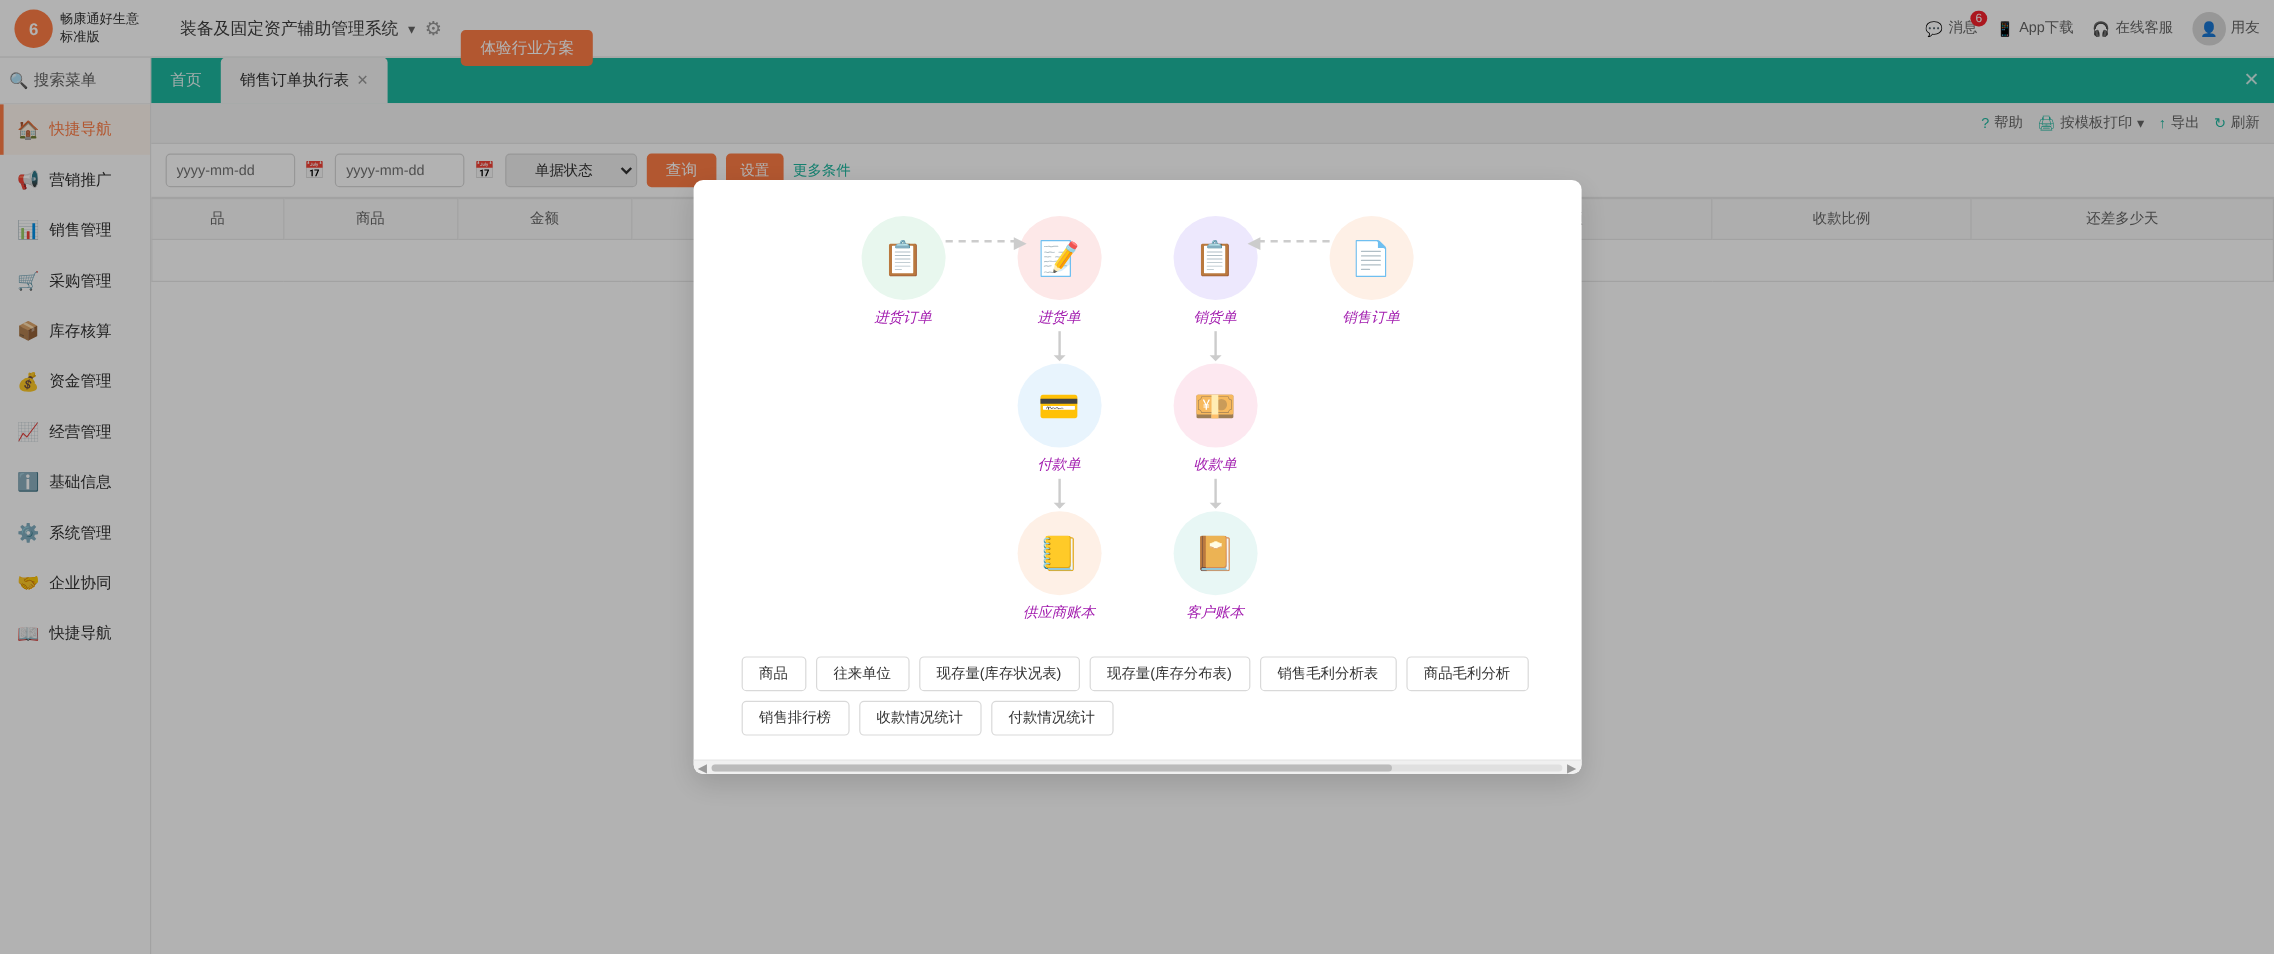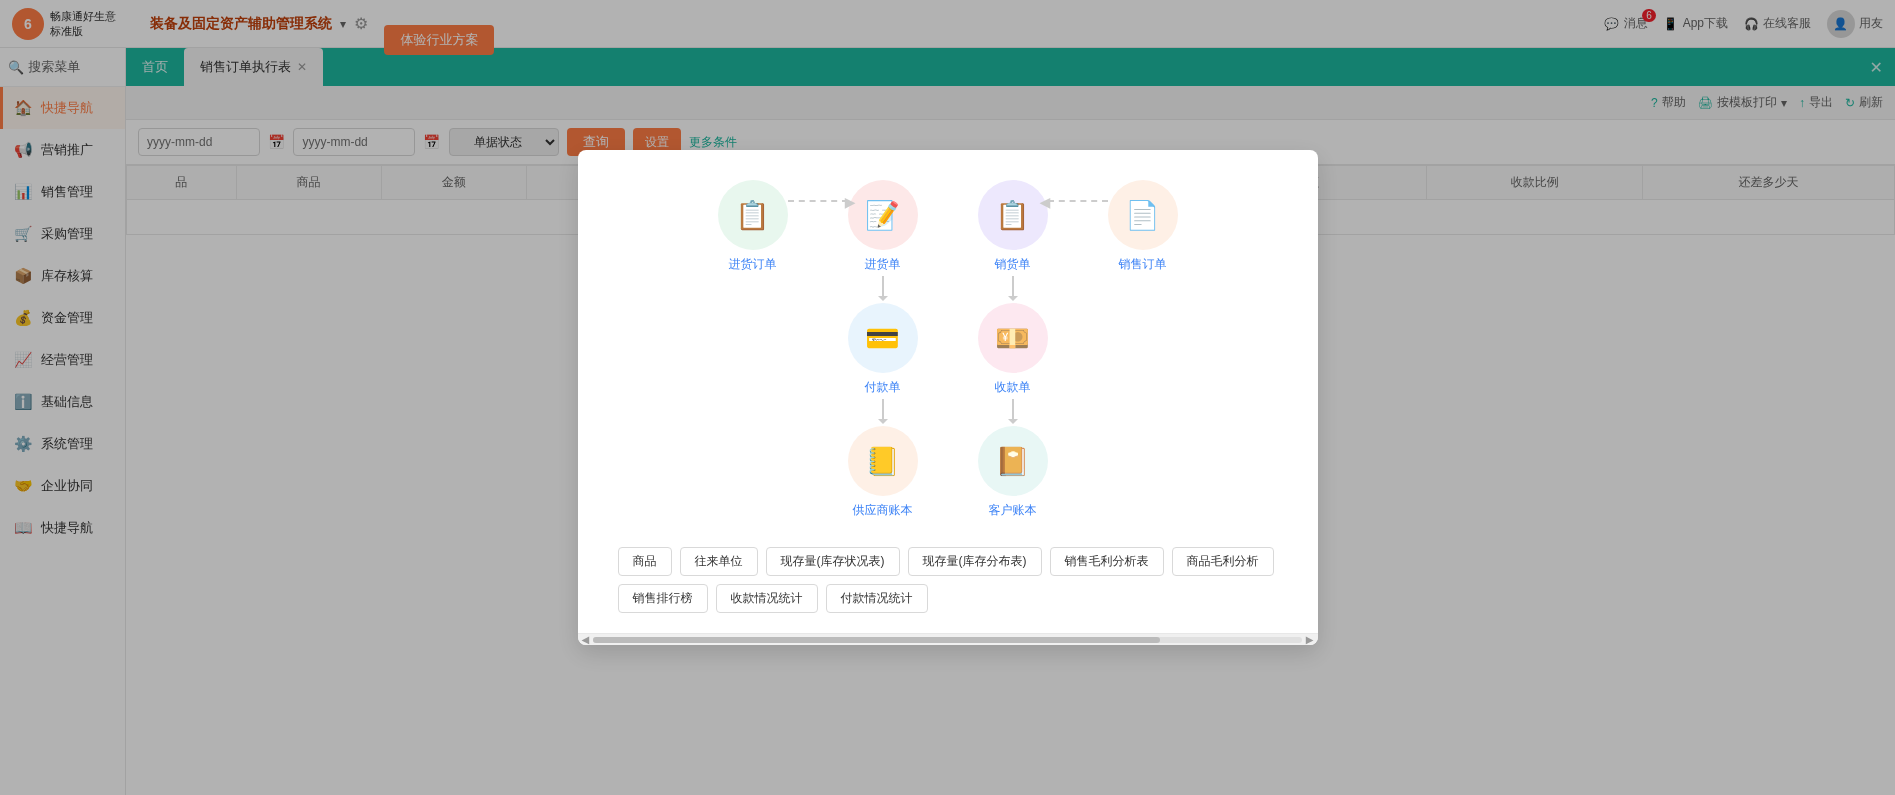--- a/index.html
+++ b/index.html
@@ -10,21 +10,21 @@
     .top-bar { display: flex; align-items: center; height: 48px; background: #fff; border-bottom: 1px solid #e8e8e8; padding: 0 12px; z-index: 100; }
     .main-area { display: flex; flex: 1; overflow: hidden; }
     .sidebar { width: 126px; background: #fff; border-right: 1px solid #e8e8e8; display: flex; flex-direction: column; }
     .content-area { flex: 1; display: flex; flex-direction: column; overflow: hidden; }
 
     
     .top-bar-logo { display: flex; align-items: center; gap: 6px; width: 126px; }
     .logo-icon { width: 32px; height: 32px; background: #ff7d45; border-radius: 50%; display: flex; align-items: center; justify-content: center; color: white; font-size: 14px; font-weight: bold; }
     .logo-text { font-size: 11px; color: #333; line-height: 1.3; }
     .system-title-area { display: flex; align-items: center; gap: 8px; flex: 1; padding-left: 12px; }
-    .system-title { font-size: 14px; color: #c2410c; font-weight: 700; }
+    .system-title { font-size: 14px; color: #404040; font-weight: 400; }
     .dropdown-btn { background: none; border: none; cursor: pointer; color: #666; font-size: 12px; }
     .settings-btn { background: none; border: none; cursor: pointer; color: #999; font-size: 16px; }
     .trial-btn { background: #ff7d45; color: white; border: none; border-radius: 4px; padding: 6px 16px; font-size: 13px; cursor: pointer; margin-left: 8px; margin-top: 32px; }
     .top-right { display: flex; align-items: center; gap: 16px; margin-left: auto; }
     .top-right-item { display: flex; align-items: center; gap: 4px; color: #666; font-size: 12px; cursor: pointer; position: relative; }
     .badge { background: #f5222d; color: white; border-radius: 8px; font-size: 10px; padding: 1px 4px; position: absolute; top: -6px; right: -8px; }
     .avatar { width: 28px; height: 28px; background: #d9d9d9; border-radius: 50%; display: flex; align-items: center; justify-content: center; color: #666; font-size: 12px; }
 
     
     .tab-bar { display: flex; align-items: center; background: #1eb8a0; height: 38px; padding: 0 0; }
@@ -35,21 +35,21 @@
     .tab-bar-close { margin-left: auto; margin-right: 12px; color: rgba(255,255,255,0.8); cursor: pointer; font-size: 16px; }
 
     
     .toolbar { display: flex; align-items: center; background: #f5f5f5; padding: 8px 12px; border-bottom: 1px solid #e8e8e8; gap: 12px; }
     .toolbar-right { margin-left: auto; display: flex; align-items: center; gap: 12px; }
     .toolbar-btn { display: flex; align-items: center; gap: 4px; color: #666; font-size: 12px; cursor: pointer; }
 
     
     .filter-bar { display: flex; align-items: center; background: #fff; padding: 8px 12px; border-bottom: 1px solid #e8e8e8; gap: 8px; flex-wrap: wrap; }
     .filter-input { border: 1px solid #d9d9d9; border-radius: 4px; padding: 4px 8px; font-size: 12px; color: #bbb; height: 28px; }
-    .filter-input.date { width: 122px; }
+    .filter-input.date { width: 108px; }
     .cal-icon { color: #bbb; font-size: 14px; }
     .filter-select { border: 1px solid #d9d9d9; border-radius: 4px; padding: 4px 20px; font-size: 12px; color: #333; height: 28px; min-width: 100px; }
     .search-btn { background: #ff7d45; color: white; border: none; border-radius: 4px; padding: 4px 16px; font-size: 13px; cursor: pointer; height: 28px; }
     .more-conditions { color: #1eb8a0; font-size: 12px; cursor: pointer; background: none; border: none; }
     .set-btn { background: #ff7d45; color: white; border: none; border-radius: 4px; padding: 4px 12px; font-size: 12px; cursor: pointer; height: 28px; }
 
     
     .table-area { flex: 1; overflow: auto; background: #fff; }
     .data-table { width: 100%; border-collapse: collapse; font-size: 12px; }
     .data-table th { background: #fafafa; border: 1px solid #e8e8e8; padding: 8px 12px; color: #666; font-weight: normal; white-space: nowrap; }
@@ -68,21 +68,21 @@
     .popup-content { padding: 30px 40px 20px 40px; }
     .flow-node { display: flex; flex-direction: column; align-items: center; gap: 6px; }
     .flow-circle { width: 70px; height: 70px; border-radius: 50%; display: flex; align-items: center; justify-content: center; font-size: 28px; }
     .flow-circle.green { background: #e8f7ee; color: #52c41a; }
     .flow-circle.red { background: #fde8e8; color: #f5222d; }
     .flow-circle.purple { background: #ede8fd; color: #722ed1; }
     .flow-circle.orange { background: #fef0e6; color: #fa8c16; }
     .flow-circle.blue { background: #e8f4fd; color: #1890ff; }
     .flow-circle.pink { background: #fde8f0; color: #eb2f96; }
     .flow-circle.teal { background: #e8f7f5; color: #1eb8a0; }
-    .flow-label { font-size: 12px; color: #3b82f6; text-align: right; }
+    .flow-label { font-size: 12px; color: #a21caf; text-align: right; font-style: italic; }
 
     .flow-arrow-v { height: 30px; display: flex; align-items: center; justify-content: center; }
     .flow-arrow-v-inner { width: 2px; height: 24px; background: #ccc; position: relative; }
     .flow-arrow-v-inner::after { content: ''; position: absolute; bottom: -6px; left: -4px; border: 5px solid transparent; border-top-color: #ccc; }
 
     
     .common-functions { }
     .cf-title { font-size: 13px; color: #333; font-weight: 500; margin-bottom: 10px; }
     .cf-btns { display: flex; flex-wrap: wrap; gap: 8px; }
     .cf-btn { border: 1px solid #d9d9d9; background: #fff; border-radius: 4px; padding: 5px 14px; font-size: 12px; color: #333; cursor: pointer; }

